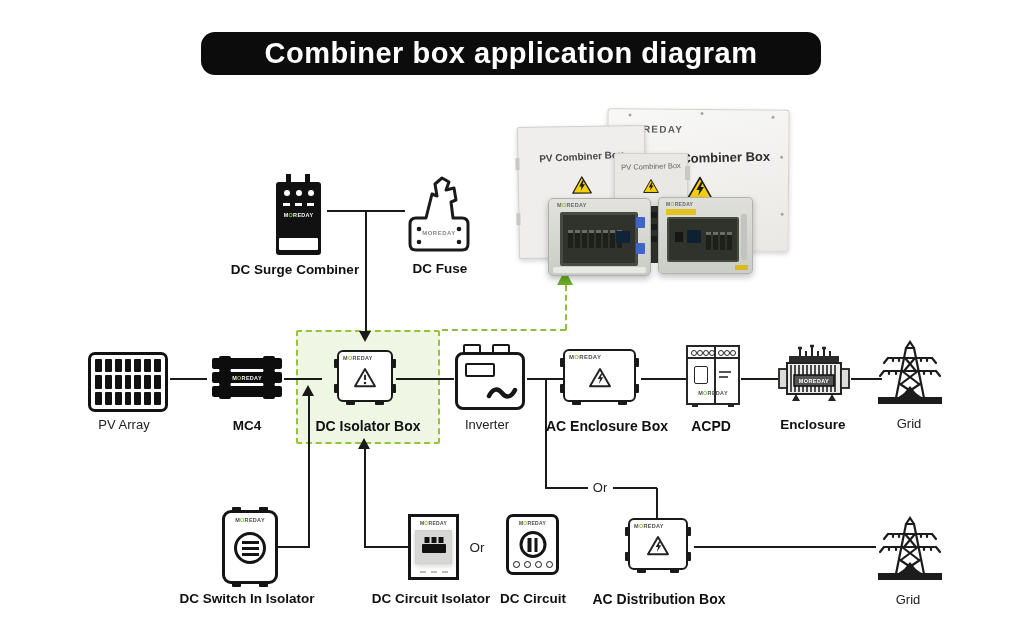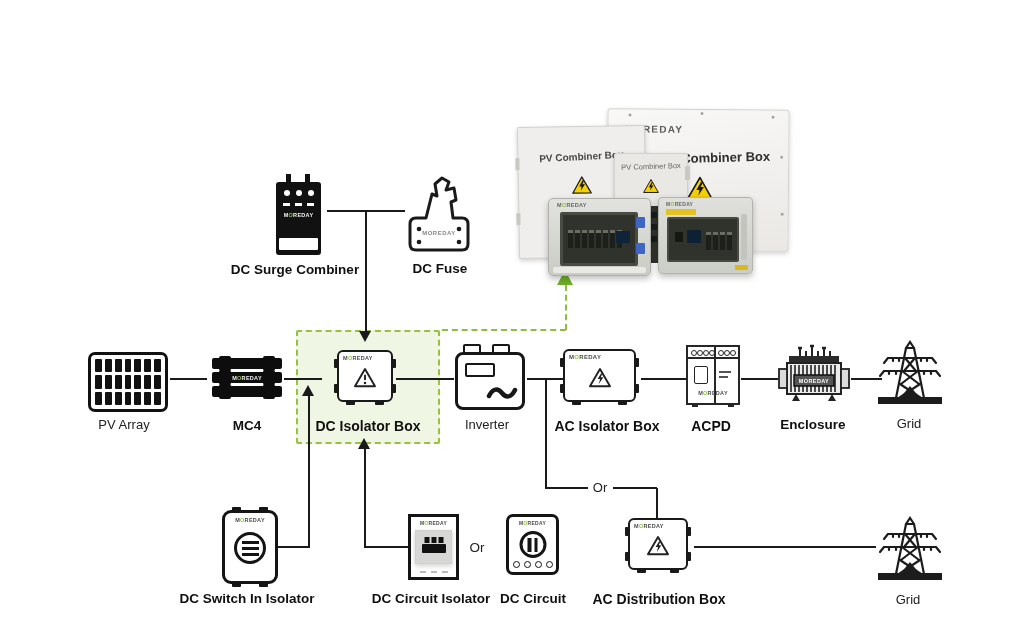--- a/index.html
+++ b/index.html
@@ -111,20 +111,23 @@
   .chipb{position:absolute;width:9px;height:11px;background:#3f66c4;border-radius:1px;}
   .chipy{position:absolute;background:#e3c320;}
   .midcon{position:absolute;left:138px;top:106px;width:11px;height:57px;background:#31342d;}
   .midcon i{display:block;margin:6px 2px 0;height:6px;background:#1b1d18;}
 </style>
 </head>
 <body>
 
 <div id="canvas">
 
+  <div class="title-banner">
+    <span>Combiner box application diagram</span>
+  </div>
 
   <div class="hl-zone"></div>
   <div class="gdash-h"></div>
   <div class="gdash-v"></div>
   <div class="garr"></div>
 
   <div class="hl" style="left:170px;top:378px;width:37px"></div>
   <div class="hl" style="left:284px;top:378px;width:38px"></div>
   <div class="hl" style="left:396px;top:378px;width:58px"></div>
   <div class="hl" style="left:527px;top:378px;width:36px"></div>
@@ -315,21 +318,21 @@
       <i class="t tr1"></i>
       <i class="t tr2"></i>
       <i class="t f1"></i>
       <i class="t f2"></i>
     <span class="brand blogo" style="font-size:6px">M<i class="bo">O</i>REDAY</span>
     <svg width="24" height="21" viewBox="0 0 24 22">
       <path d="M12 2 L22.5 20 H1.5 Z" fill="#fff" stroke="#222" stroke-width="2" stroke-linejoin="round"></path>
       <path d="M13 6.5 L9.5 12.5 h2.6 L10.8 17.5 L15.5 10.5 h-2.7 L14.5 6.5 Z" fill="#222"></path>
     </svg>
   </div>
-  <div class="lbl" style="left:607px;top:418px;font-size:14px">AC Isolator Box</div>
+  <div class="lbl" style="left:607px;top:418px;font-size:14px">AC Enclosure Box</div>
 
   <div class="acpd">
     <i class="c" style="left:3px"></i>
       <i class="c" style="left:9px"></i>
       <i class="c" style="left:15px"></i>
       <i class="c" style="left:21px"></i>
     <i class="c" style="left:30px"></i>
       <i class="c" style="left:36px"></i>
       <i class="c" style="left:42px"></i>
     <div class="hrow"></div>

